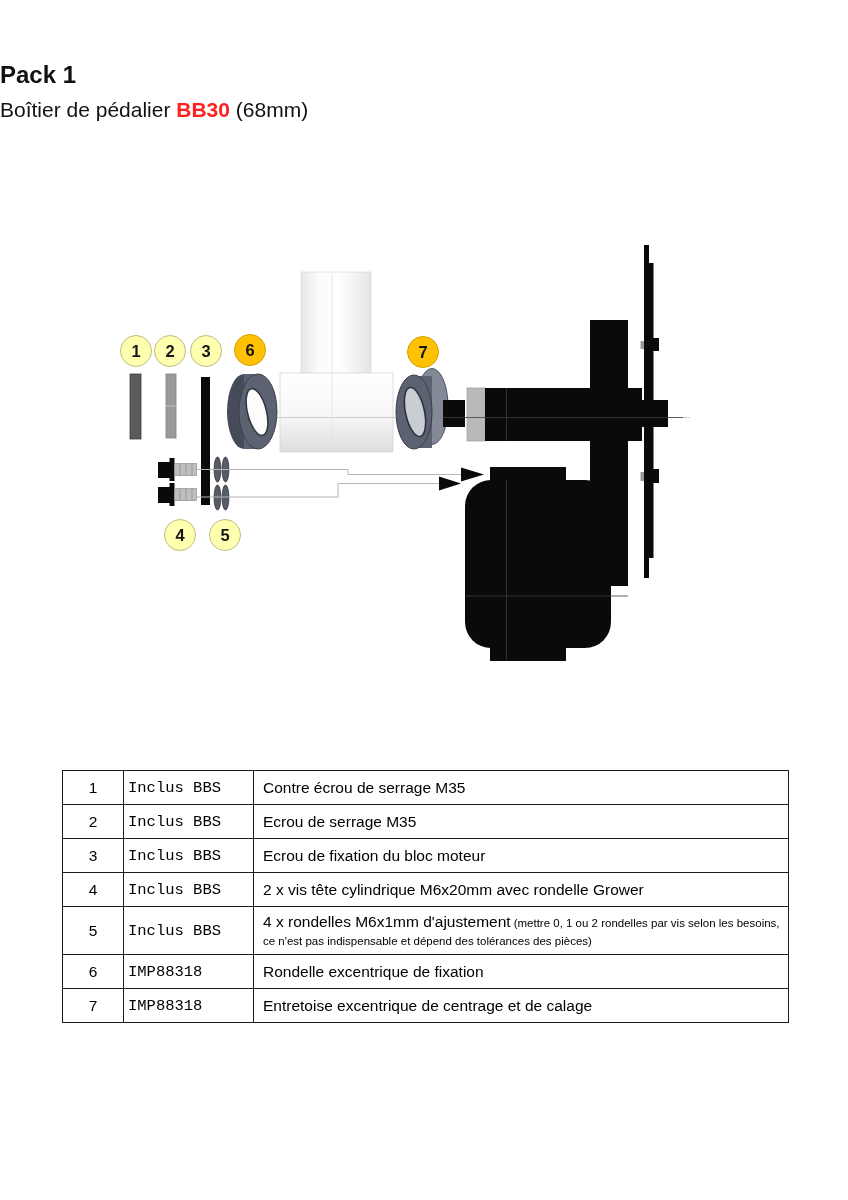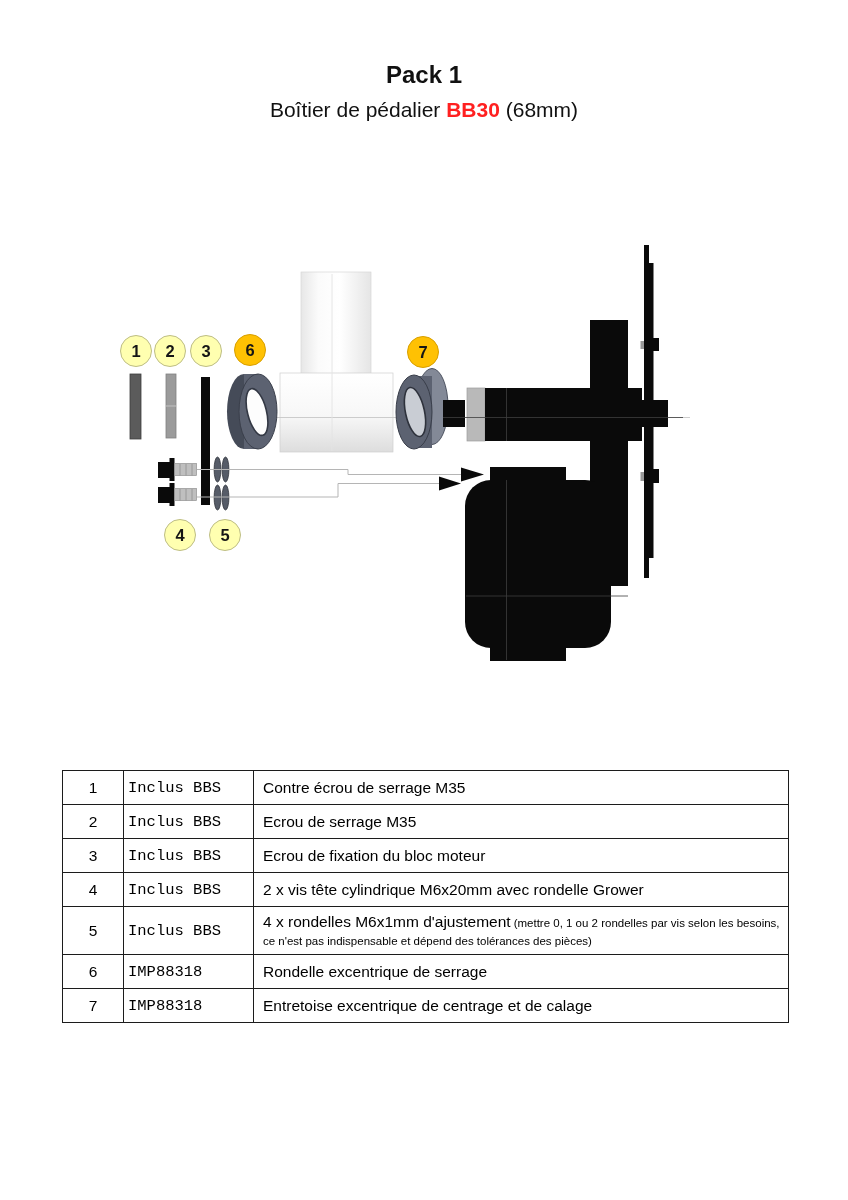--- a/index.html
+++ b/index.html
@@ -2,21 +2,21 @@
 <html><head>
 <meta charset="utf-8">
 <style>
   html,body{margin:0;padding:0;}
   body{
     width:848px;height:1200px;position:relative;background:#ffffff;
     font-family:"Liberation Sans", sans-serif;color:#111;overflow:hidden;
   }
   
   .title-block{
-    position:absolute;top:58px;left:0;width:848px;text-align:center;
+    position:absolute;top:58px;left:0;width:848px;
     line-height:33px;
   }
   .title-line1{font-size:24px;font-weight:700;margin-bottom:2px;}
   .title-line2,.title-line3{font-size:21px;font-weight:400;}
   .hl-red{color:#ff2020;font-weight:700;}
   
   .diagram-svg{position:absolute;top:0;left:0;}
   .callout-num{font-size:16.5px;font-weight:700;fill:#151515;text-anchor:middle;}
   
   .parts-table{
@@ -201,21 +201,21 @@
       <td class="col-desc">2 x vis tête cylindrique M6x20mm avec rondelle Grower</td>
     </tr>
     <tr class="tall">
       <td class="col-num">5</td>
       <td class="col-ref">Inclus BBS</td>
       <td class="col-desc"><span class="desc-main">4 x rondelles M6x1mm d'ajustement</span><span class="desc-note">(mettre 0, 1 ou 2 rondelles par vis selon les besoins, ce n'est pas indispensable et dépend des tolérances des pièces)</span></td>
     </tr>
     <tr>
       <td class="col-num">6</td>
       <td class="col-ref">IMP88318</td>
-      <td class="col-desc">Rondelle excentrique de serrage</td>
+      <td class="col-desc">Rondelle excentrique de fixation</td>
     </tr>
     <tr>
       <td class="col-num">7</td>
       <td class="col-ref">IMP88318</td>
       <td class="col-desc">Entretoise excentrique de centrage et de calage</td>
     </tr>
   </tbody>
 </table>
 
 </body></html>

